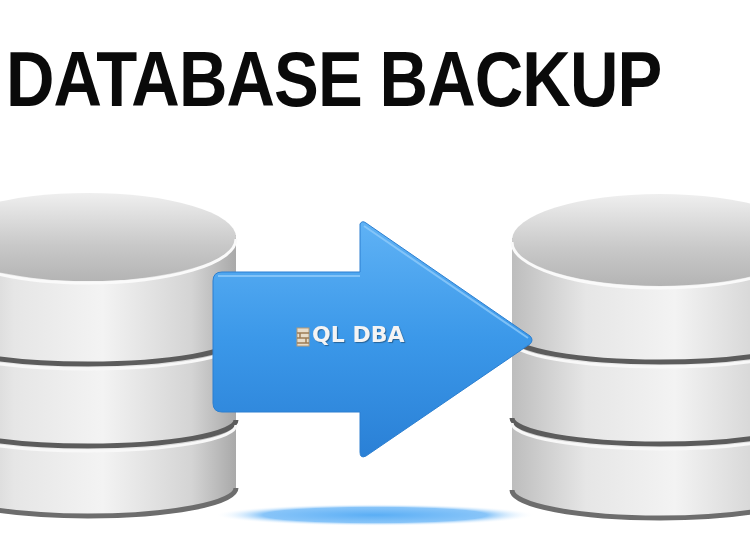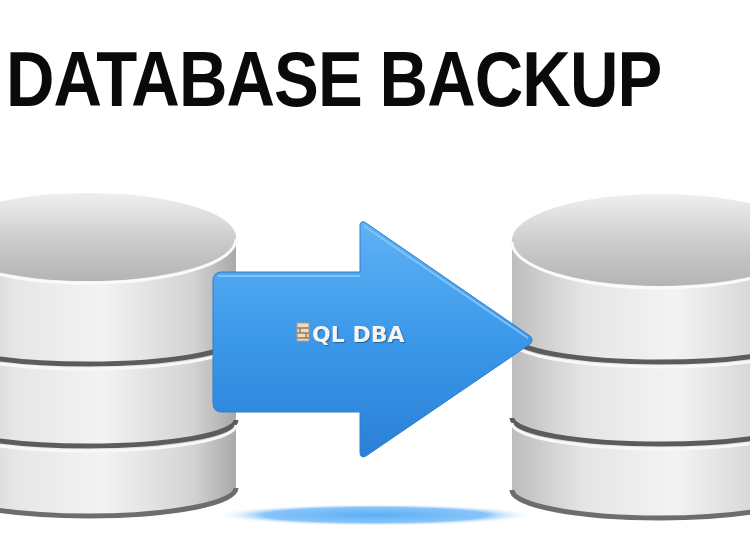--- a/index.html
+++ b/index.html
@@ -15,21 +15,21 @@
       color: #0a0a0a; letter-spacing: -1px;
       transform: scaleX(0.86); transform-origin: left top;
       white-space: nowrap;
     }
     svg.scene { position: absolute; left: 0; top: 0; }
     .label {
       position: absolute; left: 296px; top: 322px;
       font-family: "DejaVu Sans", sans-serif; font-weight: bold;
       font-size: 22px; color: #f4f4f4; letter-spacing: 0px;
       text-shadow: 1px 1px 1px rgba(0,0,0,0.35);
-      white-space: nowrap; display: flex; align-items: flex-start;
+      white-space: nowrap; display: flex; align-items: flex-end;
     }
     .label .s-icon {
       display: inline-block; width: 14px; height: 20px; margin-right: 2px;
       position: relative;
     }
   </style>
 </head>
 <body>
 
 <div class="title">DATABASE BACKUP</div>

